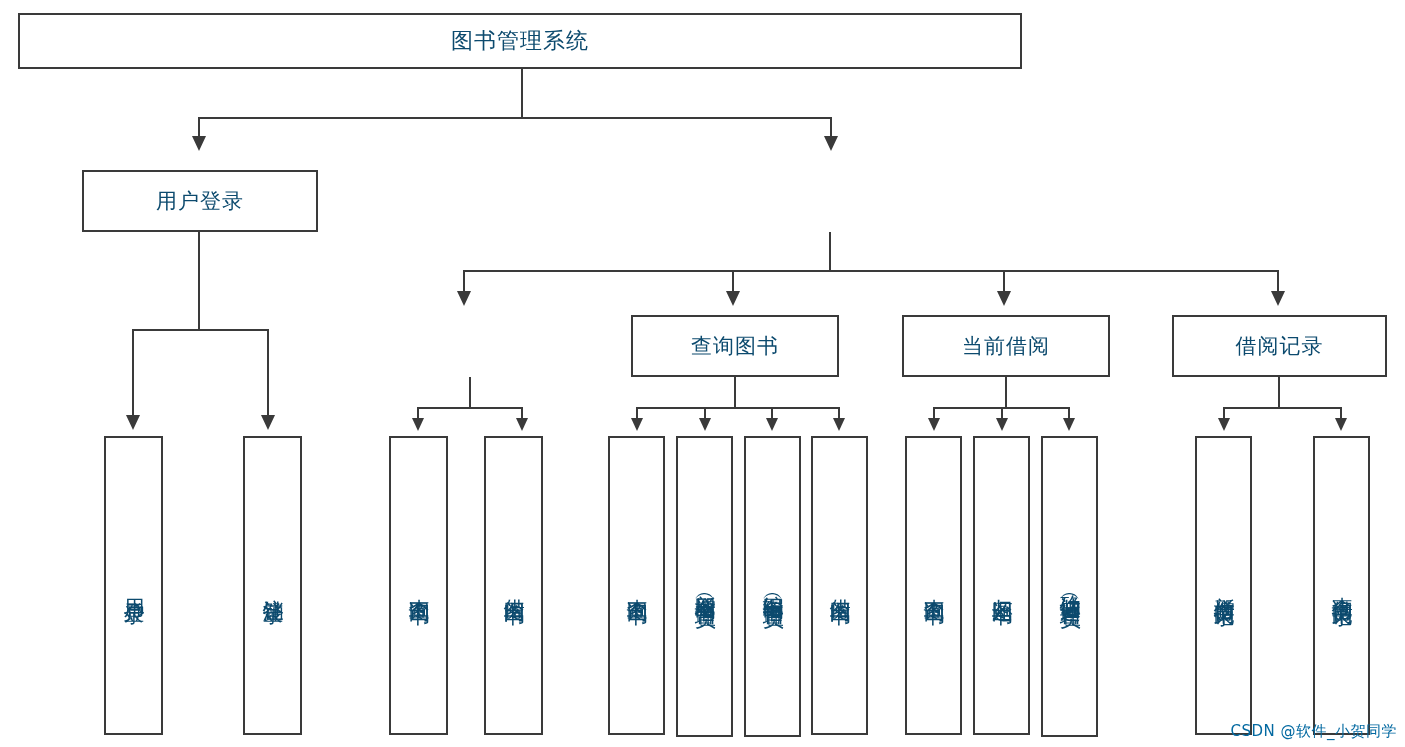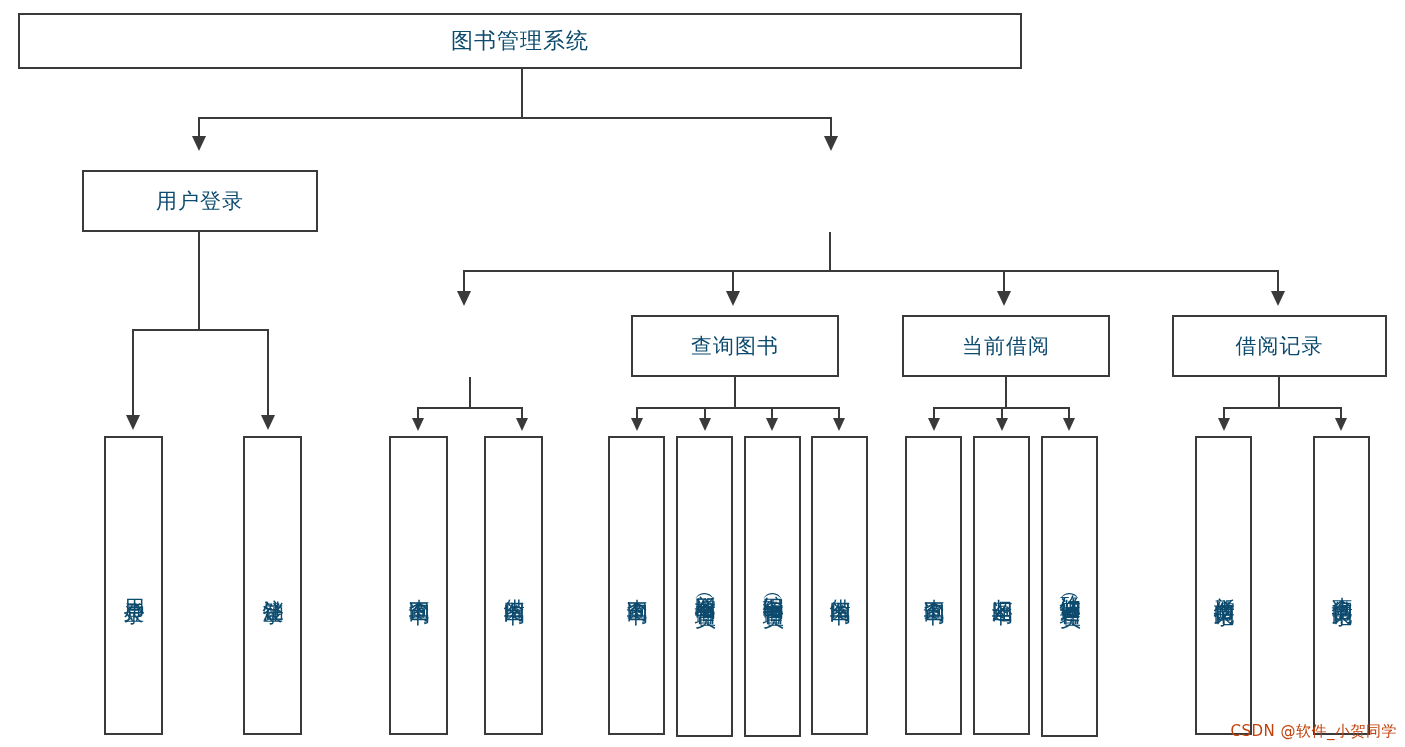--- a/index.html
+++ b/index.html
@@ -67,21 +67,21 @@
   .arrow.small {
     border-left-width: 6px;
     border-right-width: 6px;
     border-top-width: 13px;
   }
   #watermark {
     position: absolute;
     right: 8px;
     bottom: 6px;
     font-size: 15px;
-    color: #c2410c;
+    color: #0369a1;
     white-space: nowrap;
     letter-spacing: 0.5px;
   }
 </style>
 </head>
 <body>
 
 <div id="canvas">
 
   <div class="node root h" style="left:18px; top:13px; width:1004px; height:56px;">

